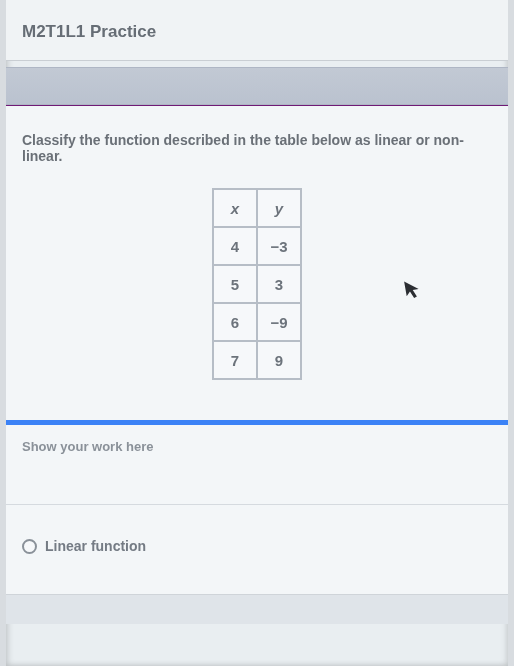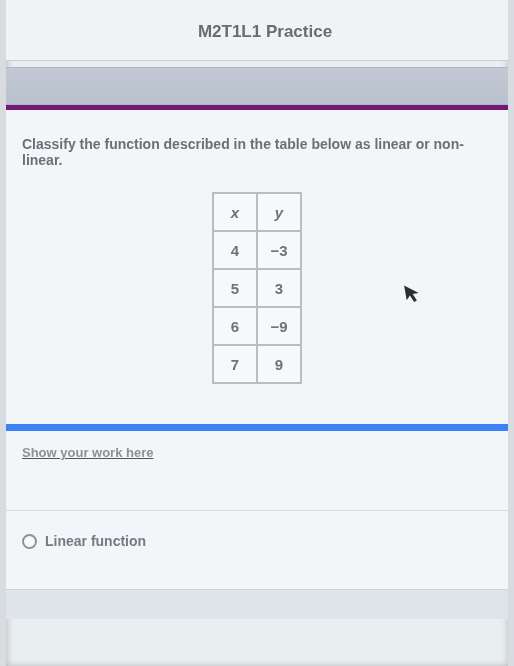--- a/index.html
+++ b/index.html
@@ -14,40 +14,39 @@
   }
   .page {
     background: #e9eef1;
     margin: 0 6px;
     min-height: 666px;
     box-shadow: inset 2px 0 6px rgba(0,0,0,0.15), inset -2px 0 6px rgba(0,0,0,0.1);
     filter: blur(0.3px);
   }
   .header {
     padding: 22px 0 18px 16px;
-    text-align: center;
     background: #f0f3f5;
     border-bottom: 1px solid #c9ced3;
   }
   .header h1 {
     font-size: 17px;
     font-weight: bold;
     color: #666d75;
   }
   .band {
     height: 38px;
     background: linear-gradient(#c2c9d4, #bac2cf);
     border-top: 1px solid #aeb6c4;
     border-bottom: 1px solid #aeb6c4;
     margin-top: 6px;
   }
   .content {
     background: #f3f6f8;
     padding: 26px 16px 10px 16px;
-    border-top: 5px solid #701a75;
+    border-top: 1px solid #701a75;
   }
   .prompt {
     font-size: 14px;
     color: #6a7077;
     font-weight: bold;
     margin-bottom: 24px;
   }
   .table-wrap {
     display: flex;
     justify-content: center;
@@ -73,33 +72,32 @@
   tr:not(:first-child) td { font-style: normal; }
   .cursor {
     position: absolute;
     right: 70px;
     top: 90px;
     font-size: 20px;
     color: #2b2e33;
     transform: rotate(-10deg);
   }
   .work-section {
-    border-top: 7px solid #3b82f6;
+    border-top: 5px solid #3b82f6;
     padding: 14px 16px 50px 16px;
     background: #f3f6f8;
-    text-decoration: underline;
   }
   .work-label {
     font-size: 13px;
     color: #8a9199;
     font-weight: bold;
   }
   .options {
     border-top: 1px solid #d5dadf;
-    padding: 22px 16px 40px 16px;
+    padding: 33px 16px 40px 16px;
     background: #f3f6f8;
     display: flex;
     gap: 48px;
   }
   .opt {
     display: flex;
     align-items: center;
     gap: 8px;
     font-size: 14px;
     color: #747b84;

